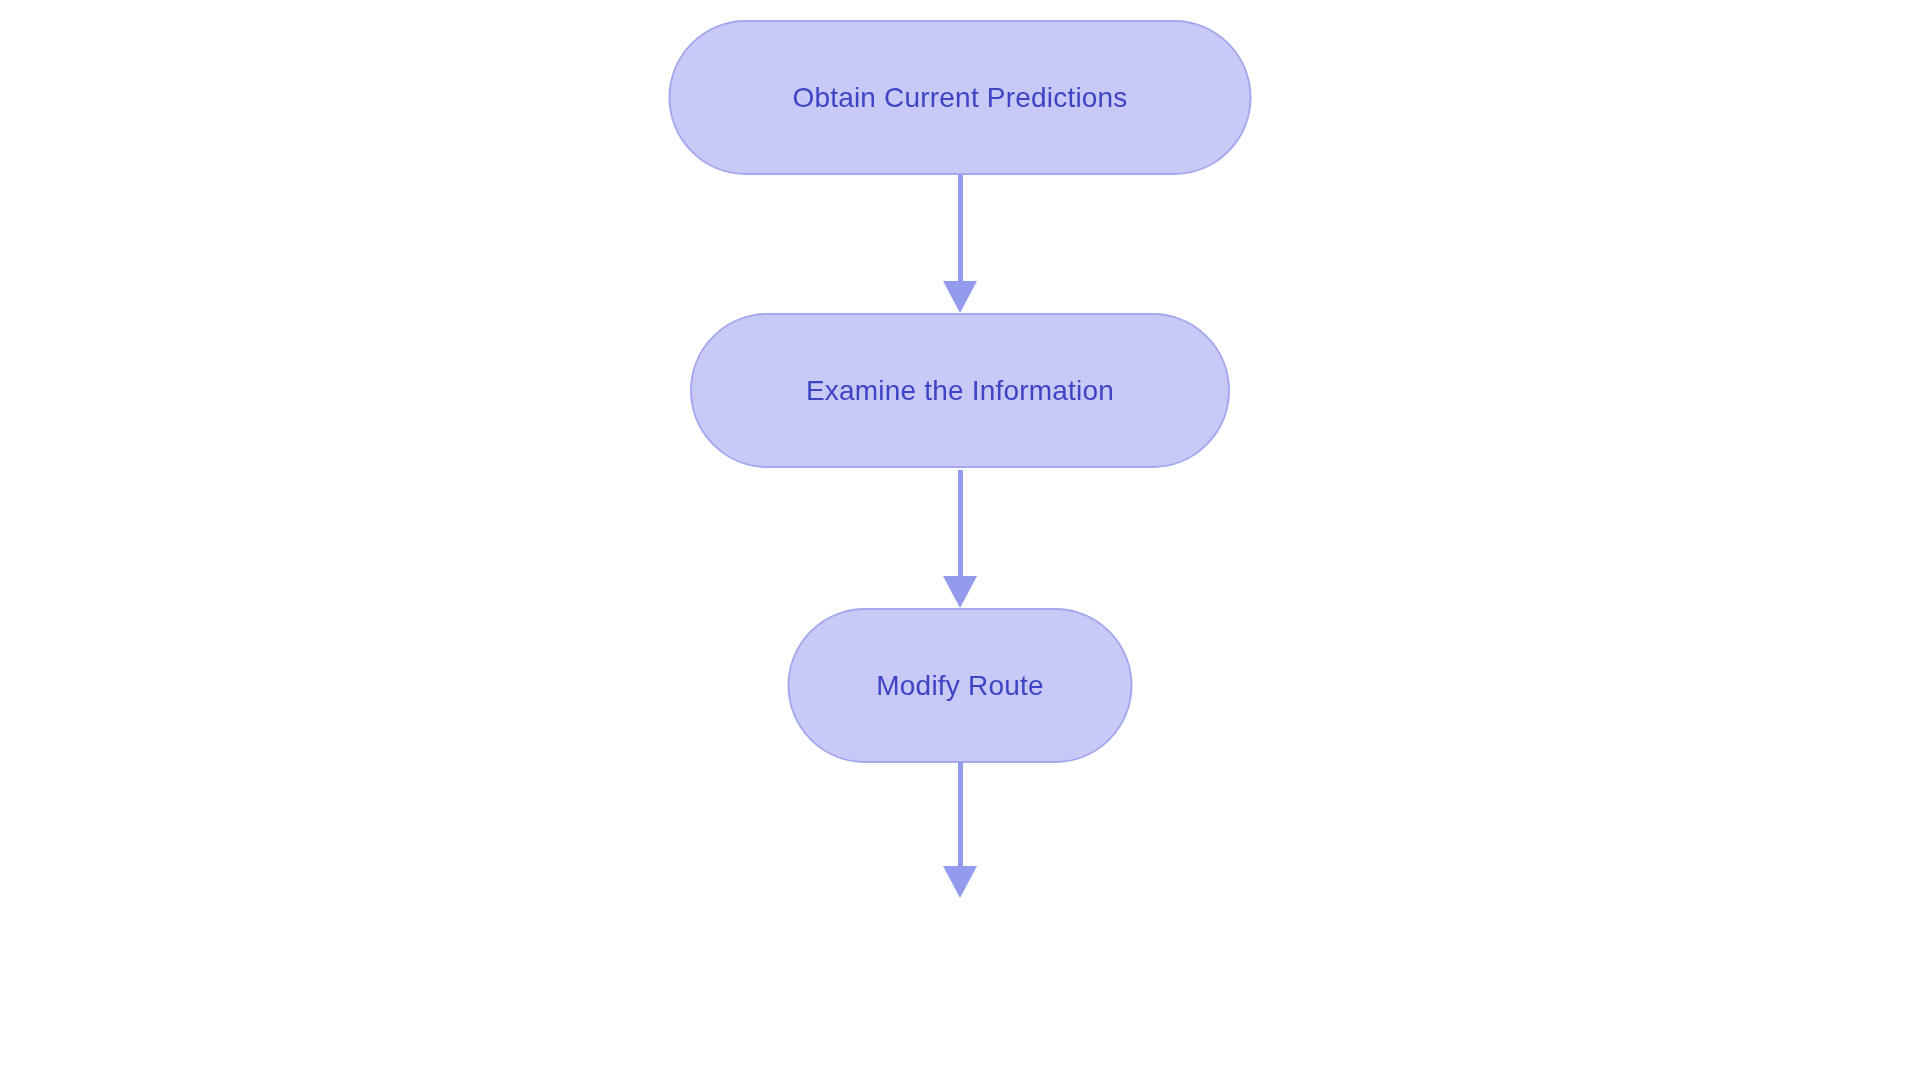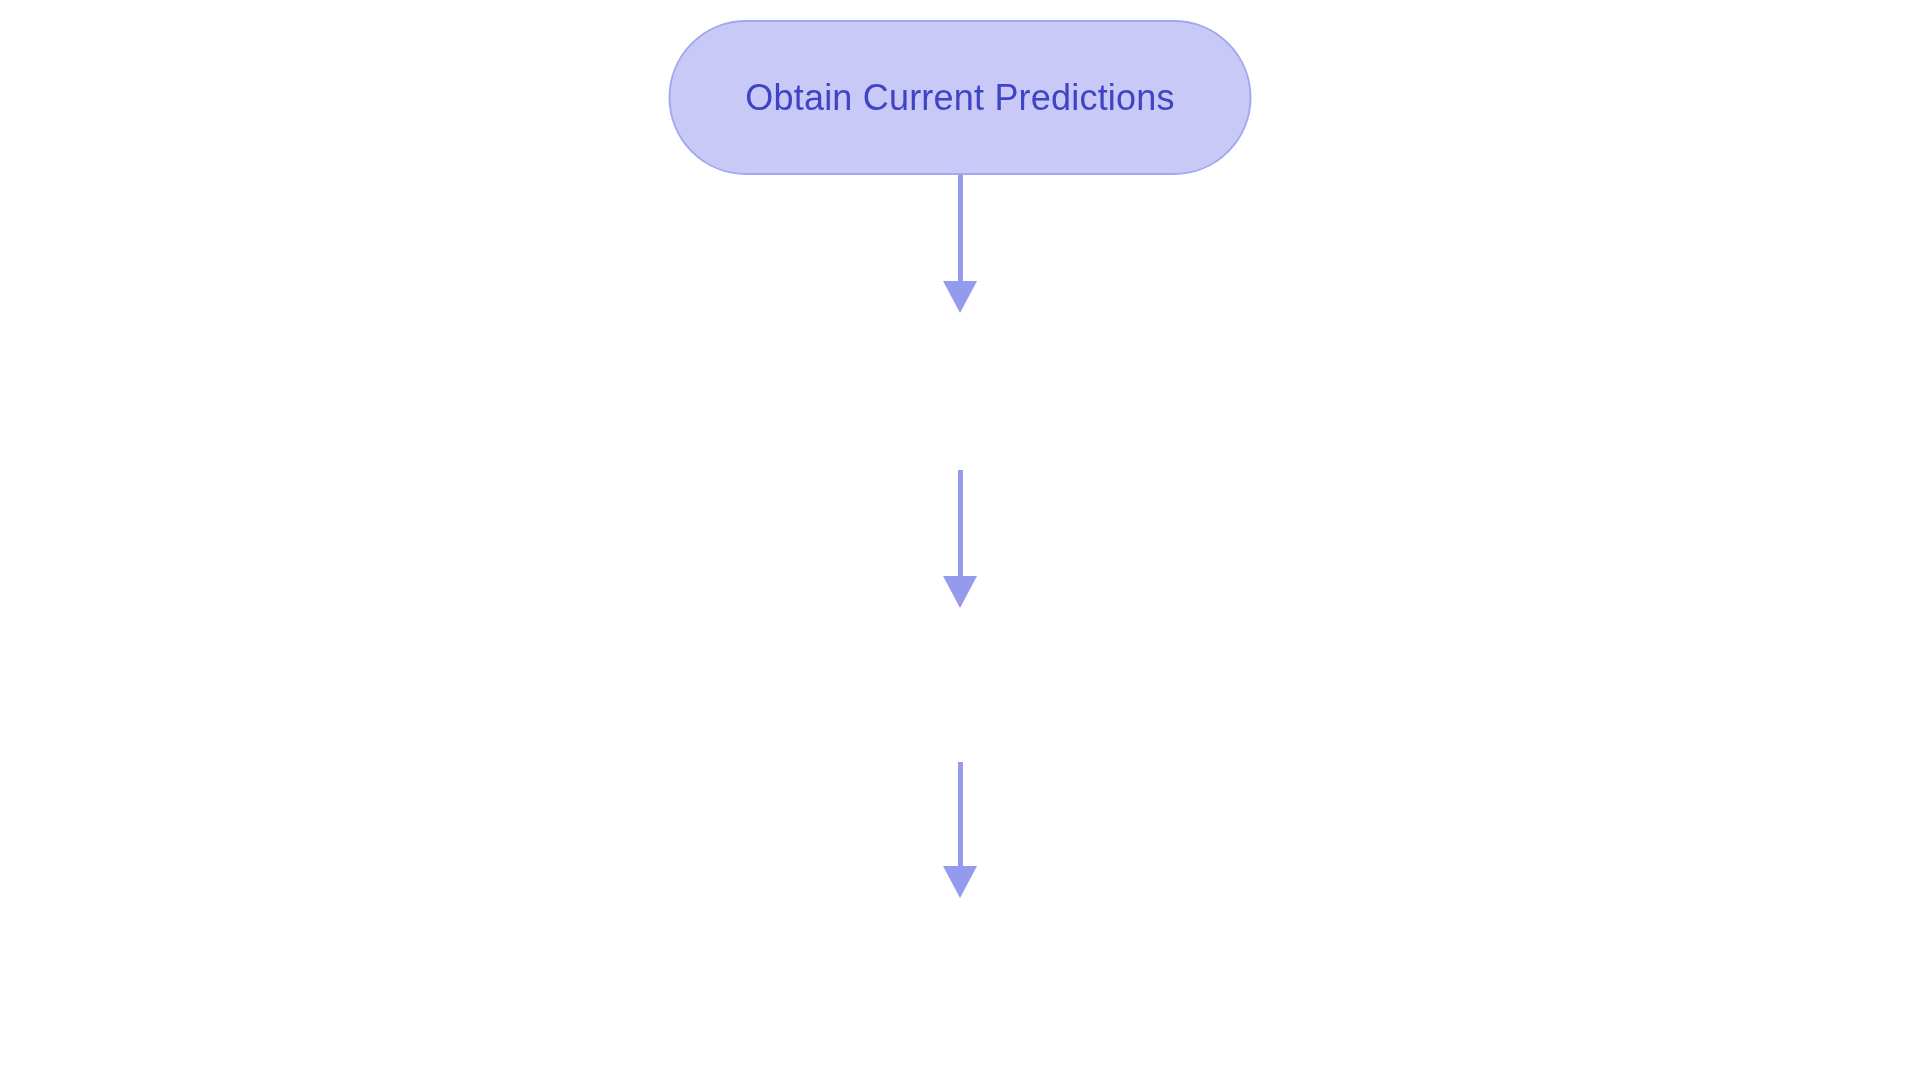--- a/index.html
+++ b/index.html
@@ -30,21 +30,21 @@
     height: 155px;
     background: var(--node-fill);
     border: 2px solid var(--node-border);
     border-radius: 78px;
     display: flex;
     align-items: center;
     justify-content: center;
   }
   .node-label {
     color: var(--node-text);
-    font-size: 36px;
+    font-size: 28px;
     font-weight: 400;
     letter-spacing: 0.2px;
     white-space: nowrap;
     text-align: center;
   }
   .n1 { top: 20px;  width: 583px; }
   .n2 { top: 313px; width: 540px; }
   .n3 { top: 608px; width: 345px; }
   .n4 { top: 898px; width: 534px; }
 
@@ -80,26 +80,32 @@
 
   <div class="node n1">
     <span class="node-label">Obtain Current Predictions</span>
   </div>
 
   <div class="arrow a1">
     <div class="arrow-line"></div>
     <div class="arrow-head"></div>
   </div>
 
+  <div class="node n2">
+    <span class="node-label">Examine the Information</span>
+  </div>
 
   <div class="arrow a2">
     <div class="arrow-line"></div>
     <div class="arrow-head"></div>
   </div>
 
+  <div class="node n3">
+    <span class="node-label">Modify Route</span>
+  </div>
 
   <div class="arrow a3">
     <div class="arrow-line"></div>
     <div class="arrow-head"></div>
   </div>
 
 
 </div>
 
 </body></html>

